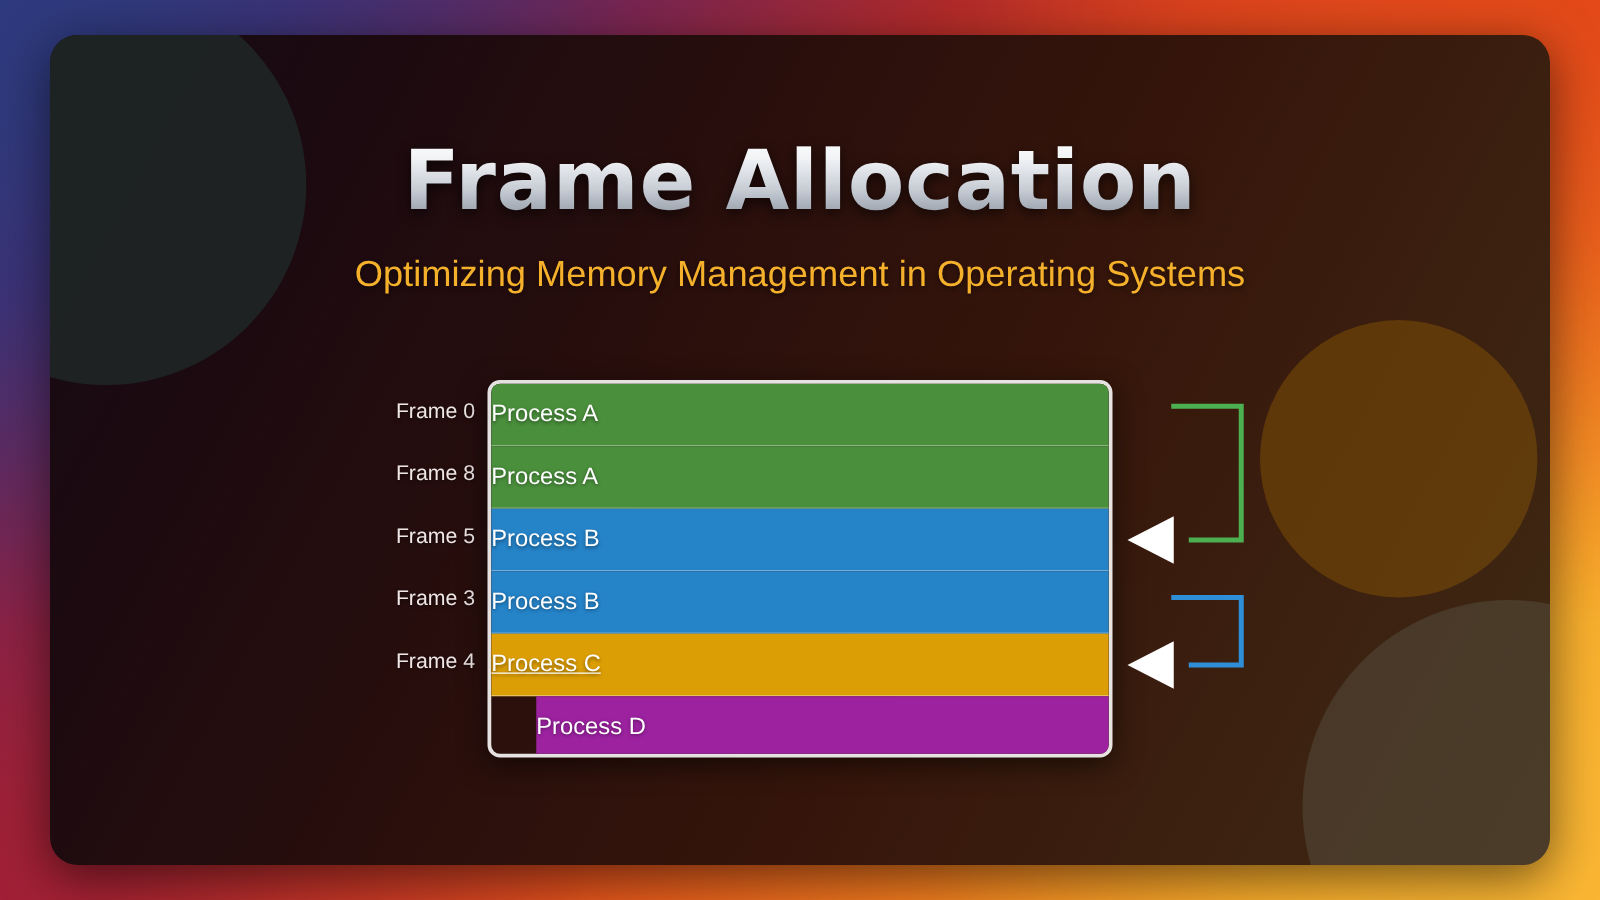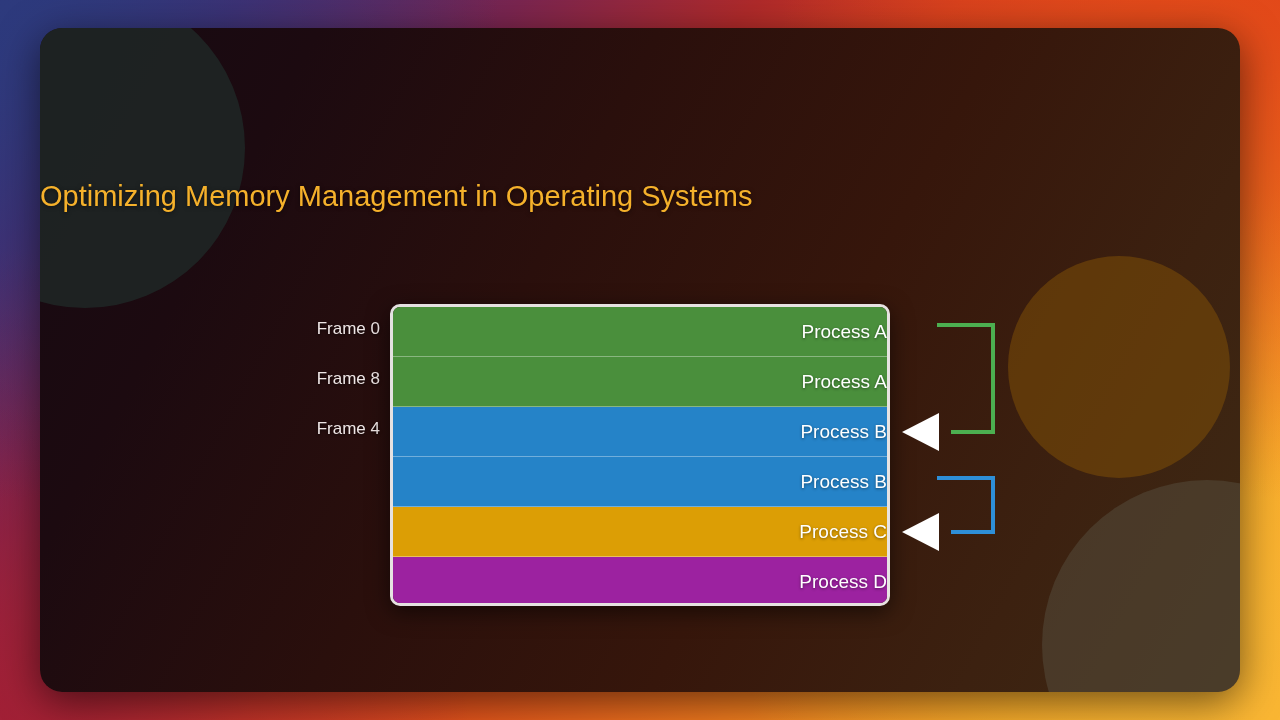--- a/index.html
+++ b/index.html
@@ -71,22 +71,22 @@
     position:absolute; left:0; top:78px; width:1200px;
     text-align:center;
     font-size:66px; font-weight:bold; letter-spacing:.5px;
     font-family:"DejaVu Sans", sans-serif;
     background:linear-gradient(180deg,#ffffff 0%,#f2f4f6 26%,#c9ced6 58%,#9aa2ad 84%,#b9c0c8 100%);
     -webkit-background-clip:text; background-clip:text;
     color:transparent; -webkit-text-fill-color:transparent;
     filter:drop-shadow(0 3px 5px rgba(0,0,0,.65));
   }
   #subtitle{
-    position:absolute; left:0; top:152px; width:1200px;
-    font-size:29px;
+    position:absolute; left:0; top:176px; width:1200px;
+    text-align:center; font-size:29px;
     color:#f5b12b;
     text-shadow:0 1px 4px rgba(0,0,0,.5);
   }
 
   
   #diagram{ position:absolute; left:0; top:0; width:1200px; height:568px; }
 
   #frame-labels{
     position:absolute; left:230px; top:276px; width:110px;
   }
@@ -98,57 +98,60 @@
 
   #memory-stack{
     position:absolute; left:350px; top:276px;
     width:500px; height:302px;
     border-radius:10px;
     border:3px solid rgba(255,255,255,.88);
     overflow:hidden;
     box-shadow:0 6px 22px rgba(0,0,0,.55);
   }
   .frame-row{
-    height:50px; line-height:50px; text-align:right;
+    height:50px; line-height:50px; text-align:left;
     color:#ffffff; font-size:19px;
     border-bottom:1px solid rgba(255,255,255,.35);
     text-shadow:0 1px 3px rgba(0,0,0,.45);
   }
   .frame-row:last-child{ border-bottom:none; }
 
   
   #annotations{ position:absolute; left:0; top:0; width:1200px; height:664px; }
 </style>
 </head>
 <body>
 
 <div id="stage">
   <div id="slide">
 
     <div class="blob" id="blob-topleft" style="background: rgb(30, 37, 36);"></div>
     <div class="blob" id="blob-amber" style="background: rgb(125, 79, 8);"></div>
     <div class="blob" id="blob-grey" style="background: rgb(90, 82, 68);"></div>
 
+    <div id="title">Frame Allocation</div>
     <div id="subtitle" style="color: rgb(245, 177, 43);">Optimizing Memory Management in Operating Systems</div>
 
     <div id="diagram">
 
       <div id="frame-labels">
         <div class="frame-label">Frame 0</div>
         <div class="frame-label">Frame 8</div>
+        <div class="frame-label">Frame 5</div>
+        <div class="frame-label">Frame 3</div>
         <div class="frame-label">Frame 4</div>
       </div>
 
       <div id="memory-stack">
         <div class="frame-row" style="background: rgb(74, 143, 60);">Process A</div>
         <div class="frame-row" style="background: rgb(74, 143, 60);">Process A</div>
         <div class="frame-row" style="background: rgb(37, 131, 200);">Process B</div>
         <div class="frame-row" style="background: rgb(37, 131, 200);">Process B</div>
-        <div class="frame-row" style="background: rgb(220, 158, 5);">Process C</div>
-        <div class="frame-row" style="background: rgb(156, 34, 160);">Process D</div>
+        <div class="frame-row" style="background: rgb(220, 158, 5); text-decoration: underline;">Process C</div>
+        <div class="frame-row" style="background: rgb(156, 34, 160); margin-left: 36px;">Process D</div>
       </div>
 
       <svg id="annotations" viewBox="0 0 1200 664">
 
         <path id="bracket-green-path" d="M 897 297 L 953 297 L 953 404 L 911 404" fill="none" stroke="#4caf50" stroke-width="4"></path>
         <polygon id="arrow-green" points="899,385 899,423 862,404" fill="#ffffff"></polygon>
 
         <path id="bracket-blue-path" d="M 897 450 L 953 450 L 953 504 L 911 504" fill="none" stroke="#2e8fd8" stroke-width="4"></path>
         <polygon id="arrow-blue" points="899,485 899,523 862,504" fill="#ffffff"></polygon>
       </svg>

